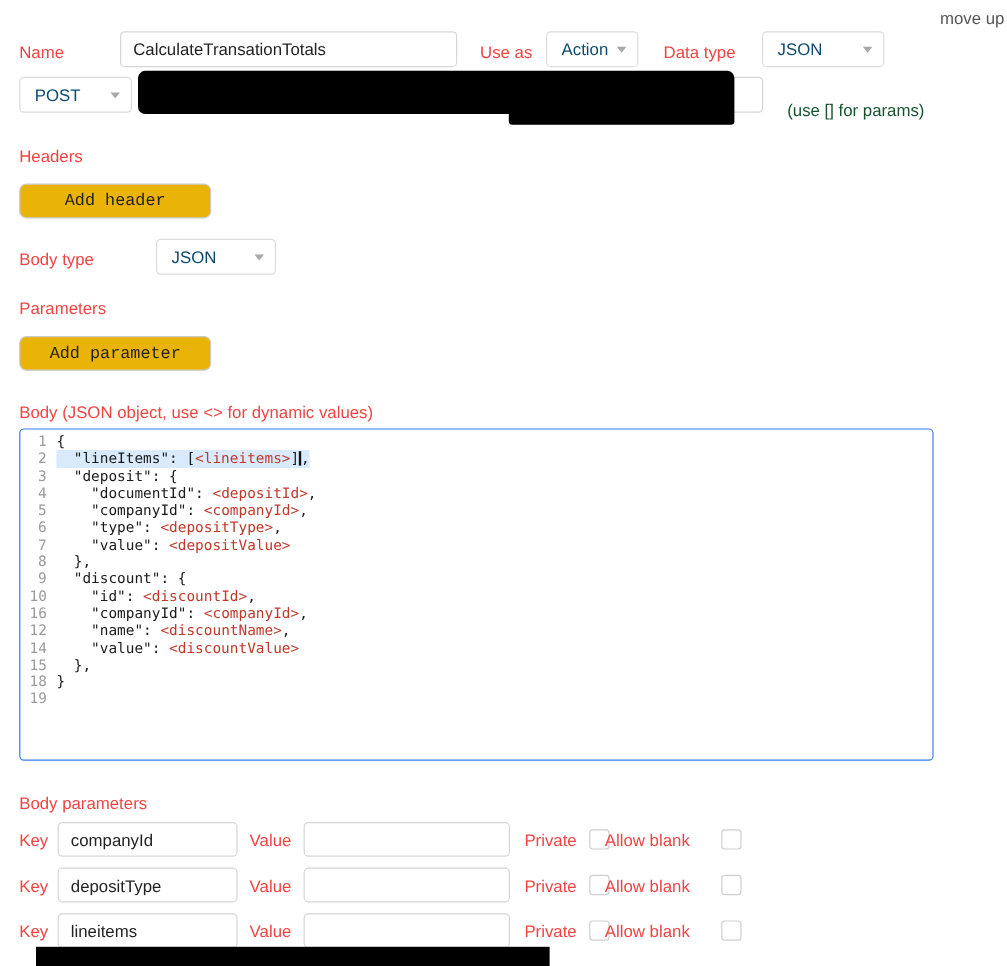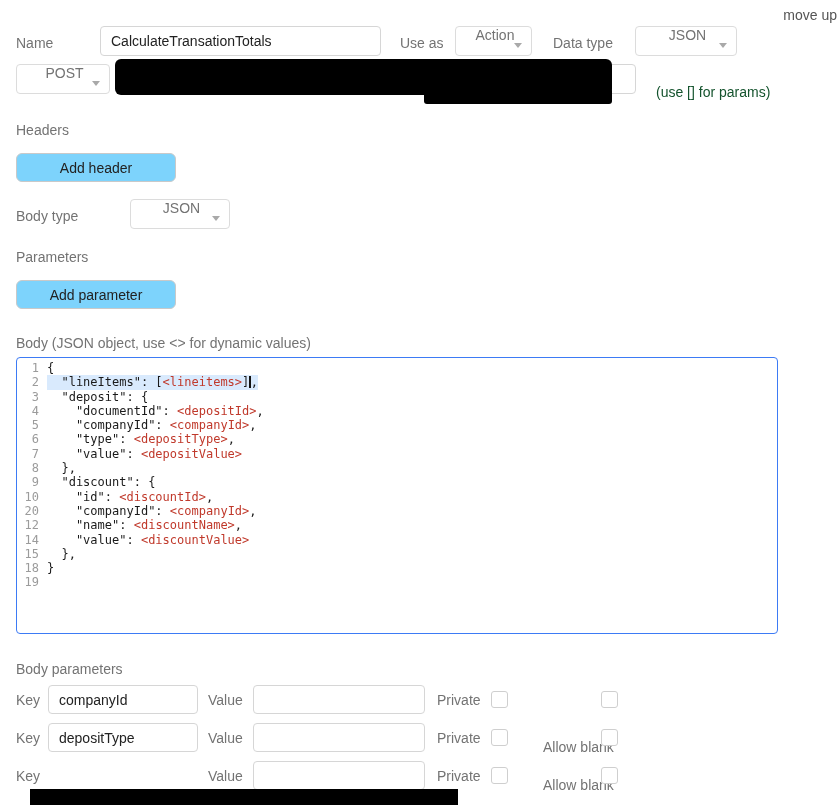--- a/index.html
+++ b/index.html
@@ -4,46 +4,46 @@
 <style>
   * { box-sizing: border-box; margin: 0; padding: 0; }
   html, body { background: #ffffff; }
   body {
     width: 839px; height: 805px;
     position: relative; overflow: hidden;
     font-family: "Liberation Sans", sans-serif;
     color: #222;
   }
   .abs { position: absolute; }
-  .label { font-size: 14px; color: #737373; white-space: nowrap; }
+  .label { font-size: 14px; color: #ef4444; white-space: nowrap; }
   .hint { font-size: 14px; color: #14532d; white-space: nowrap; margin-top: 12px; }
   .move-up { position: absolute; top: 7px; right: 2px; font-size: 14px; color: #555; cursor: pointer; }
 
   .input {
     position: absolute; background: #fff;
     border: 1px solid #d6d6d6; border-radius: 4px;
     font-family: "Liberation Sans", sans-serif;
     font-size: 14px; color: #222; padding: 0 10px; outline: none;
   }
   .select {
     position: absolute; background: #fff;
     border: 1px solid #dcdcdc; border-radius: 4px;
     display: flex; align-items: center;
-    font-size: 14px; color: #737373; padding: 0 9px 0 12px; cursor: pointer; flex-direction: column;
+    font-size: 14px; color: #0c4a6e; padding: 0 9px 0 12px; cursor: pointer;
   }
   .chev {
     margin-left: auto; width: 0; height: 0;
     border-left: 4.5px solid transparent; border-right: 4.5px solid transparent;
     border-top: 5px solid #a9a9a9;
   }
   .btn {
-    position: absolute; background: #7dd3fc;
+    position: absolute; background: #eab308;
     border: 1px solid #c9c9c9; border-radius: 6px;
     display: flex; align-items: center; justify-content: center;
-    font-family: Liberation Sans, sans-serif;
+    font-family: Liberation Mono, monospace;
     font-size: 14px; color: #222; cursor: pointer;
   }
   .checkbox {
     position: absolute; appearance: none; -webkit-appearance: none;
     width: 17px; height: 17px; background: #fff;
     border: 1px solid #cfcfcf; border-radius: 3px; cursor: pointer;
   }
   .redaction { position: absolute; background: #000; }
 
   
@@ -71,21 +71,21 @@
   }
 
   
   .bp-row { position: absolute; left: 0; width: 839px; height: 29px; }
   .bp-key-label   { position: absolute; left: 16px;  top: 7px; text-align: center; }
   .bp-key-input   { left: 48px;  top: 0; width: 150px; height: 29px; }
   .bp-value-label { position: absolute; left: 208px; top: 7px; }
   .bp-value-input { left: 253px; top: 0; width: 172px; height: 29px; }
   .bp-private-label    { position: absolute; left: 437px; top: 7px; }
   .bp-private-checkbox { left: 491px; top: 6px; }
-  .bp-allowblank-label    { position: absolute; left: 543px; top: 7px; margin-top: 47px; }
+  .bp-allowblank-label    { position: absolute; left: 504px; top: 7px; }
   .bp-allowblank-checkbox { left: 601px; top: 6px; }
 </style>
 </head>
 <body>
 
 <div>
 
   <div class="move-up">move up</div>
 
   <span class="label abs" style="left:16px; top:35px">Name</span>
@@ -130,21 +130,21 @@
         <div class="cm-line"><span class="cm-gutter">1</span><span class="cm-text"><span class="tok-pl">{</span></span></div>
         <div class="cm-line"><span class="cm-gutter">2</span><span class="cm-text active"><span class="tok-pl">  "lineItems": [</span><span class="tok-ph">&lt;lineitems&gt;</span><span class="tok-pl">]</span><span class="cm-cursor"></span><span class="tok-pl">,</span></span></div>
         <div class="cm-line"><span class="cm-gutter">3</span><span class="cm-text"><span class="tok-pl">  "deposit": {</span></span></div>
         <div class="cm-line"><span class="cm-gutter">4</span><span class="cm-text"><span class="tok-pl">    "documentId": </span><span class="tok-ph">&lt;depositId&gt;</span><span class="tok-pl">,</span></span></div>
         <div class="cm-line"><span class="cm-gutter">5</span><span class="cm-text"><span class="tok-pl">    "companyId": </span><span class="tok-ph">&lt;companyId&gt;</span><span class="tok-pl">,</span></span></div>
         <div class="cm-line"><span class="cm-gutter">6</span><span class="cm-text"><span class="tok-pl">    "type": </span><span class="tok-ph">&lt;depositType&gt;</span><span class="tok-pl">,</span></span></div>
         <div class="cm-line"><span class="cm-gutter">7</span><span class="cm-text"><span class="tok-pl">    "value": </span><span class="tok-ph">&lt;depositValue&gt;</span></span></div>
         <div class="cm-line"><span class="cm-gutter">8</span><span class="cm-text"><span class="tok-pl">  },</span></span></div>
         <div class="cm-line"><span class="cm-gutter">9</span><span class="cm-text"><span class="tok-pl">  "discount": {</span></span></div>
         <div class="cm-line"><span class="cm-gutter">10</span><span class="cm-text"><span class="tok-pl">    "id": </span><span class="tok-ph">&lt;discountId&gt;</span><span class="tok-pl">,</span></span></div>
-        <div class="cm-line"><span class="cm-gutter">20</span><span class="cm-text"><span class="tok-pl">    "companyId": </span><span class="tok-ph">&lt;companyId&gt;</span><span class="tok-pl">,</span></span></div>
+        <div class="cm-line"><span class="cm-gutter">16</span><span class="cm-text"><span class="tok-pl">    "companyId": </span><span class="tok-ph">&lt;companyId&gt;</span><span class="tok-pl">,</span></span></div>
         <div class="cm-line"><span class="cm-gutter">12</span><span class="cm-text"><span class="tok-pl">    "name": </span><span class="tok-ph">&lt;discountName&gt;</span><span class="tok-pl">,</span></span></div>
         <div class="cm-line"><span class="cm-gutter">14</span><span class="cm-text"><span class="tok-pl">    "value": </span><span class="tok-ph">&lt;discountValue&gt;</span></span></div>
         <div class="cm-line"><span class="cm-gutter">15</span><span class="cm-text"><span class="tok-pl">  },</span></span></div>
         <div class="cm-line"><span class="cm-gutter">18</span><span class="cm-text"><span class="tok-pl">}</span></span></div>
         <div class="cm-line"><span class="cm-gutter">19</span><span class="cm-text"></span></div>
       </div>
   </div>
 
   <span class="label abs" style="left:16px; top:661px">Body parameters</span>
   <div id="bp-rows">
@@ -163,20 +163,21 @@
         <input class="input bp-key-input" value="depositType" style="">
         <span class="label bp-value-label">Value</span>
         <input class="input bp-value-input" style="">
         <span class="label bp-private-label">Private</span>
         <input class="checkbox bp-private-checkbox" type="checkbox" style="">
         <span class="label bp-allowblank-label">Allow blank</span>
         <input class="checkbox bp-allowblank-checkbox" type="checkbox" style="">
       </div>
       <div class="bp-row" style="top: 761px;">
         <span class="label bp-key-label">Key</span>
+        <input class="input bp-key-input" value="lineitems" style="">
         <span class="label bp-value-label">Value</span>
         <input class="input bp-value-input" style="">
         <span class="label bp-private-label">Private</span>
         <input class="checkbox bp-private-checkbox" type="checkbox" style="">
         <span class="label bp-allowblank-label">Allow blank</span>
         <input class="checkbox bp-allowblank-checkbox" type="checkbox" style="">
       </div>
       <div class="bp-row" style="top: 799px;">
         <input class="input bp-key-input" style="">
         <input class="input bp-value-input" style="">

